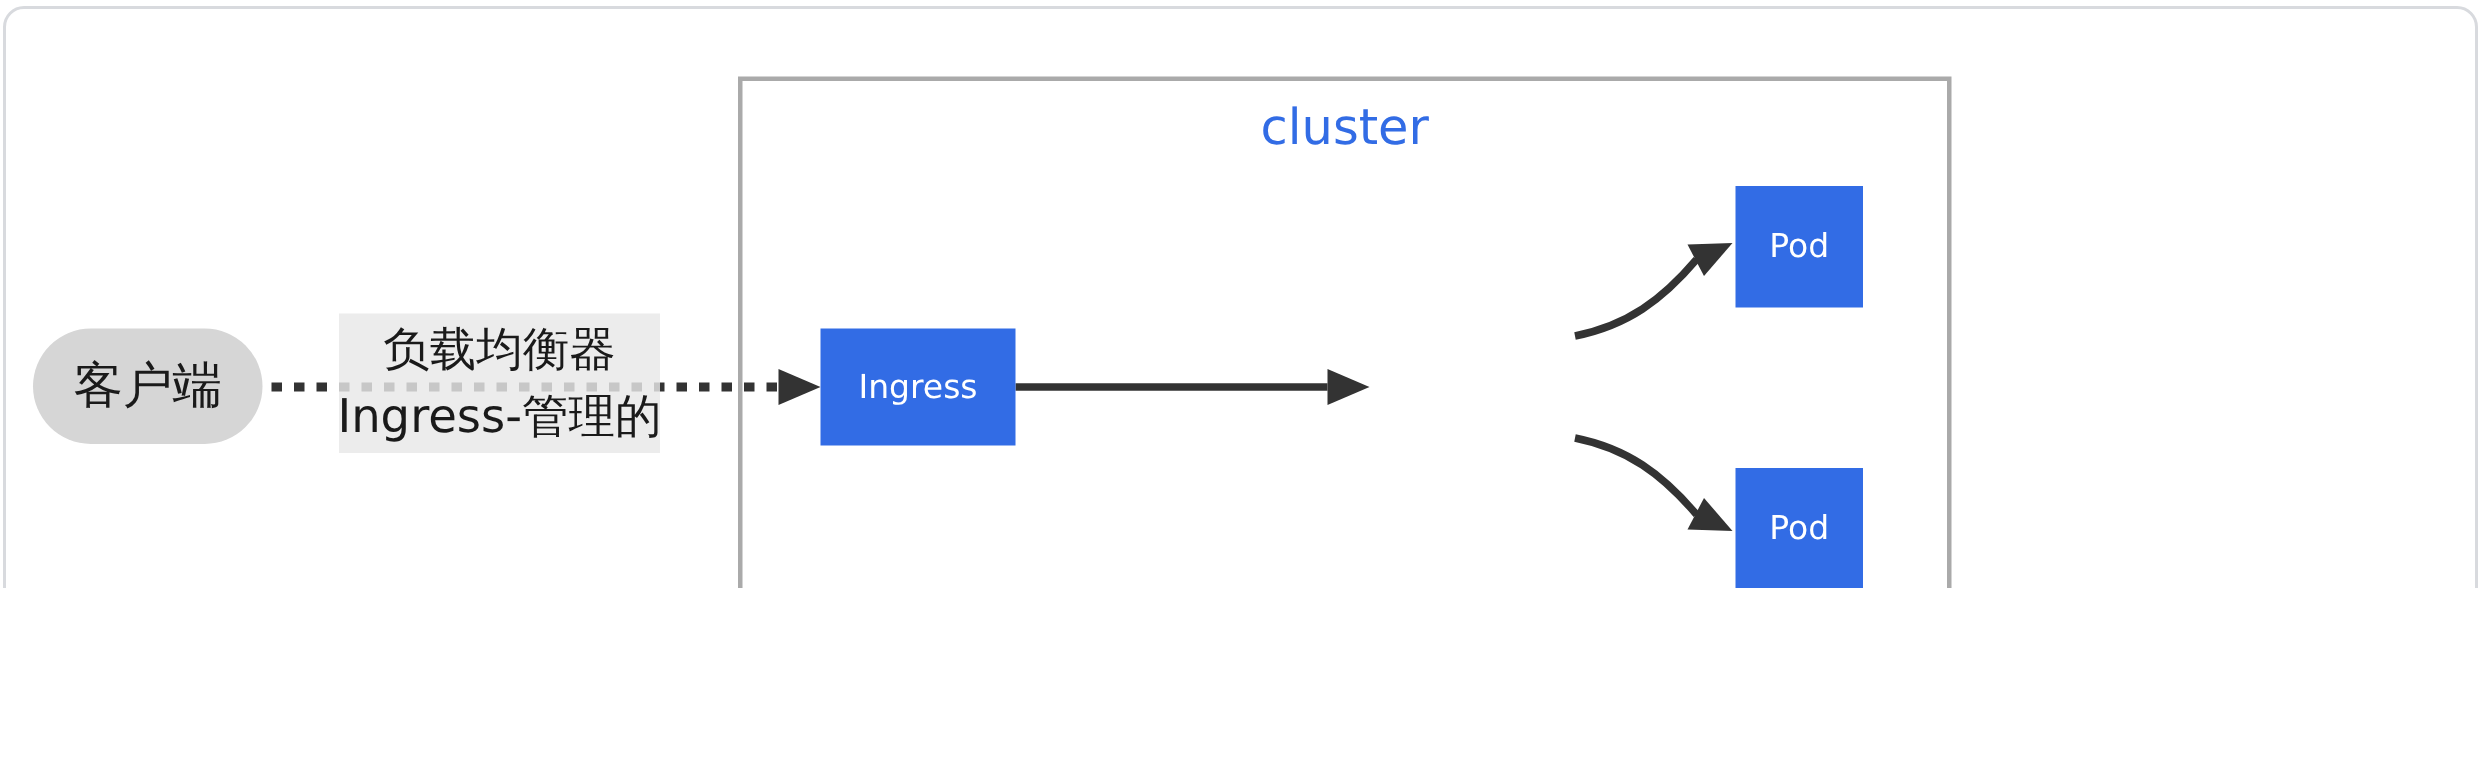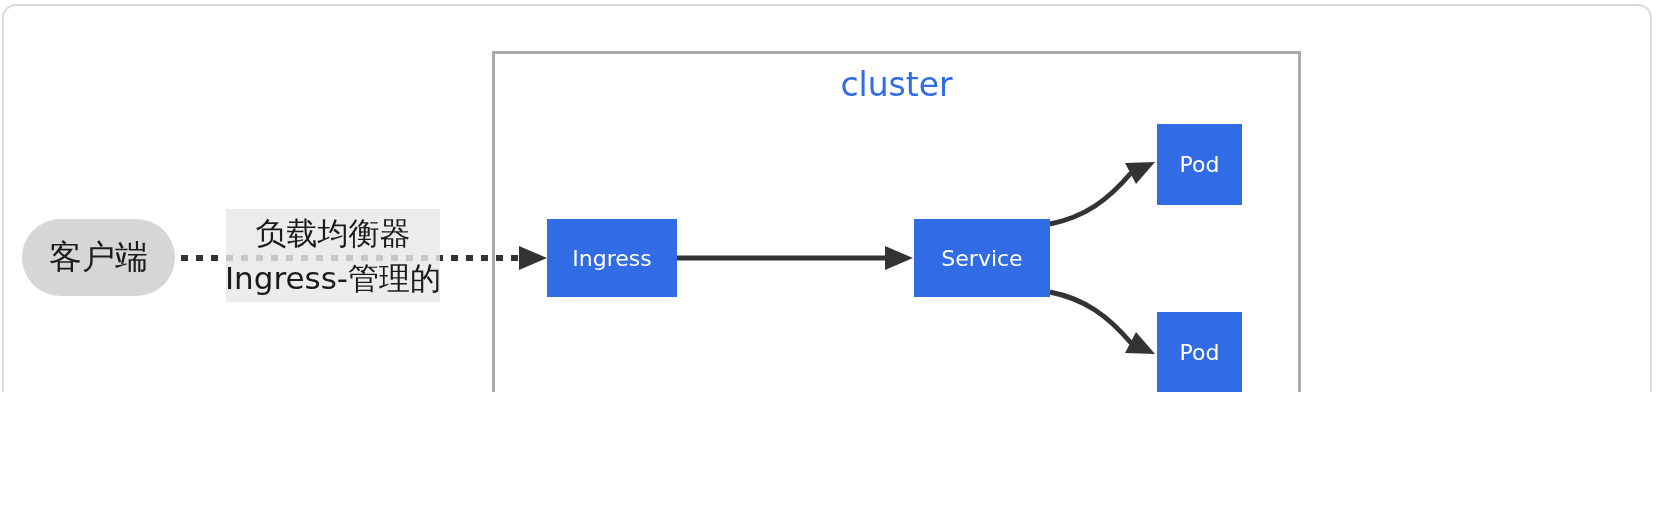--- a/index.html
+++ b/index.html
@@ -75,19 +75,18 @@
   <div class="edge-label lbl-client-ingress">
     <div class="ln">负载均衡器</div>
     <div class="ln">Ingress-管理的</div>
   </div>
 
 
   <div class="node node-client">客户端</div>
 
   <div class="node blue node-ingress">Ingress</div>
 
-  <div class="node blue node-service">Service</div>
 
   <div class="node blue node-pod-top">Pod</div>
 
   <div class="node blue node-pod-bottom">Pod</div>
 
 </div>
 
 </body></html>

